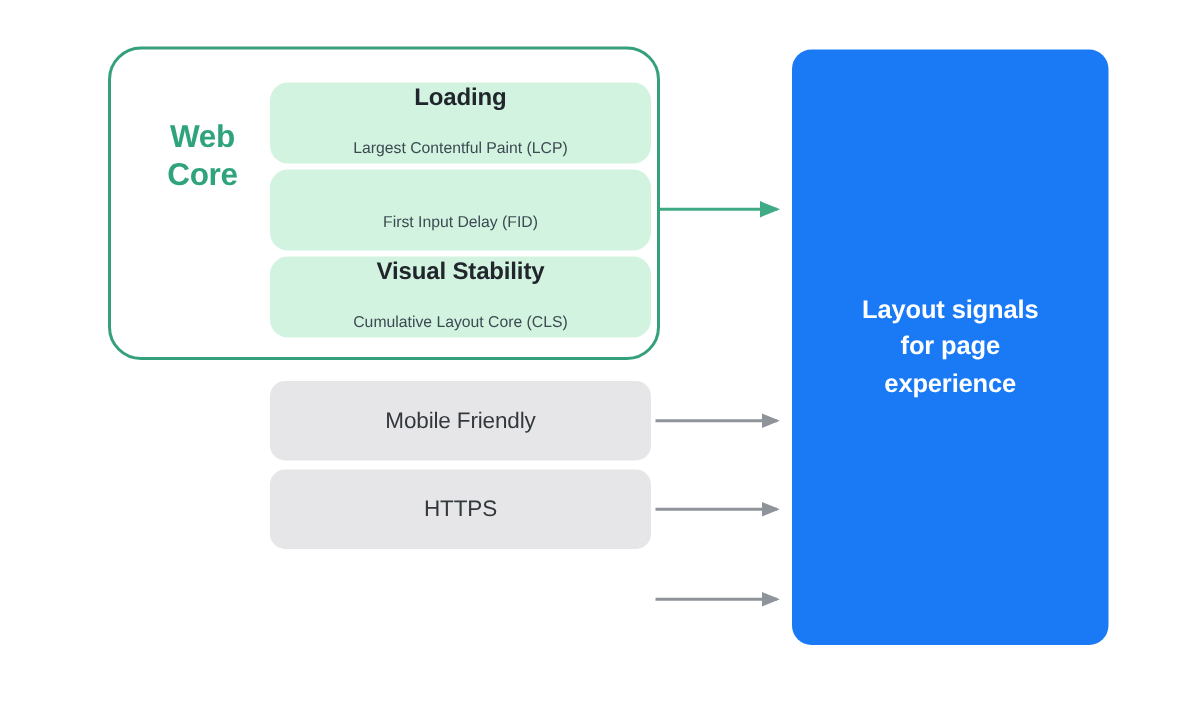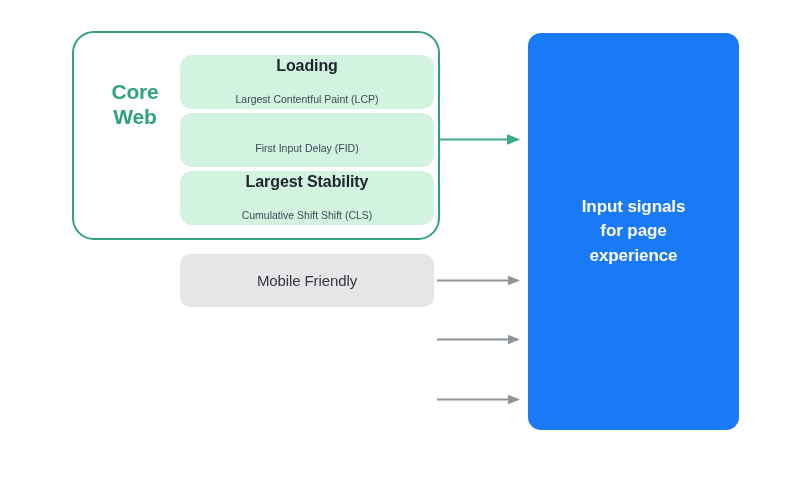--- a/index.html
+++ b/index.html
@@ -137,44 +137,47 @@
   }
 </style>
 </head>
 <body>
 
 <div id="stage">
 
   <div class="cwv-container"></div>
 
   <div class="cwv-label">
+    <div>Web</div>
     <div>Core</div>
-    <div>Web</div>
   </div>
 
   <div class="vital-card c0">
     <div class="vital-title">Loading</div>
     <div class="vital-sub">Largest Contentful Paint (LCP)</div>
   </div>
 
   <div class="vital-card c1">
     <div class="vital-sub">First Input Delay (FID)</div>
   </div>
 
   <div class="vital-card c2">
-    <div class="vital-title">Largest Stability</div>
-    <div class="vital-sub">Cumulative Shift Shift (CLS)</div>
+    <div class="vital-title">Visual Stability</div>
+    <div class="vital-sub">Cumulative Layout Core (CLS)</div>
   </div>
 
   <div class="grey-box g0">
     <span class="grey-label">Mobile Friendly</span>
   </div>
+  <div class="grey-box g1">
+    <span class="grey-label">HTTPS</span>
+  </div>
 
   <div class="blue-panel">
-    <div class="blue-panel-text">Input signals
+    <div class="blue-panel-text">Layout signals
 for page
 experience</div>
   </div>
 
   <svg class="arrow-layer" viewBox="0 0 800 483" xmlns="http://www.w3.org/2000/svg">
     <defs>
       <marker id="ah-green" markerWidth="7" markerHeight="7" refX="5.4" refY="3" orient="auto">
         <path d="M0,0.4 L6.4,3 L0,5.6 z" fill="#3faa84"></path>
       </marker>
       <marker id="ah-grey" markerWidth="7" markerHeight="7" refX="5.4" refY="3" orient="auto">

